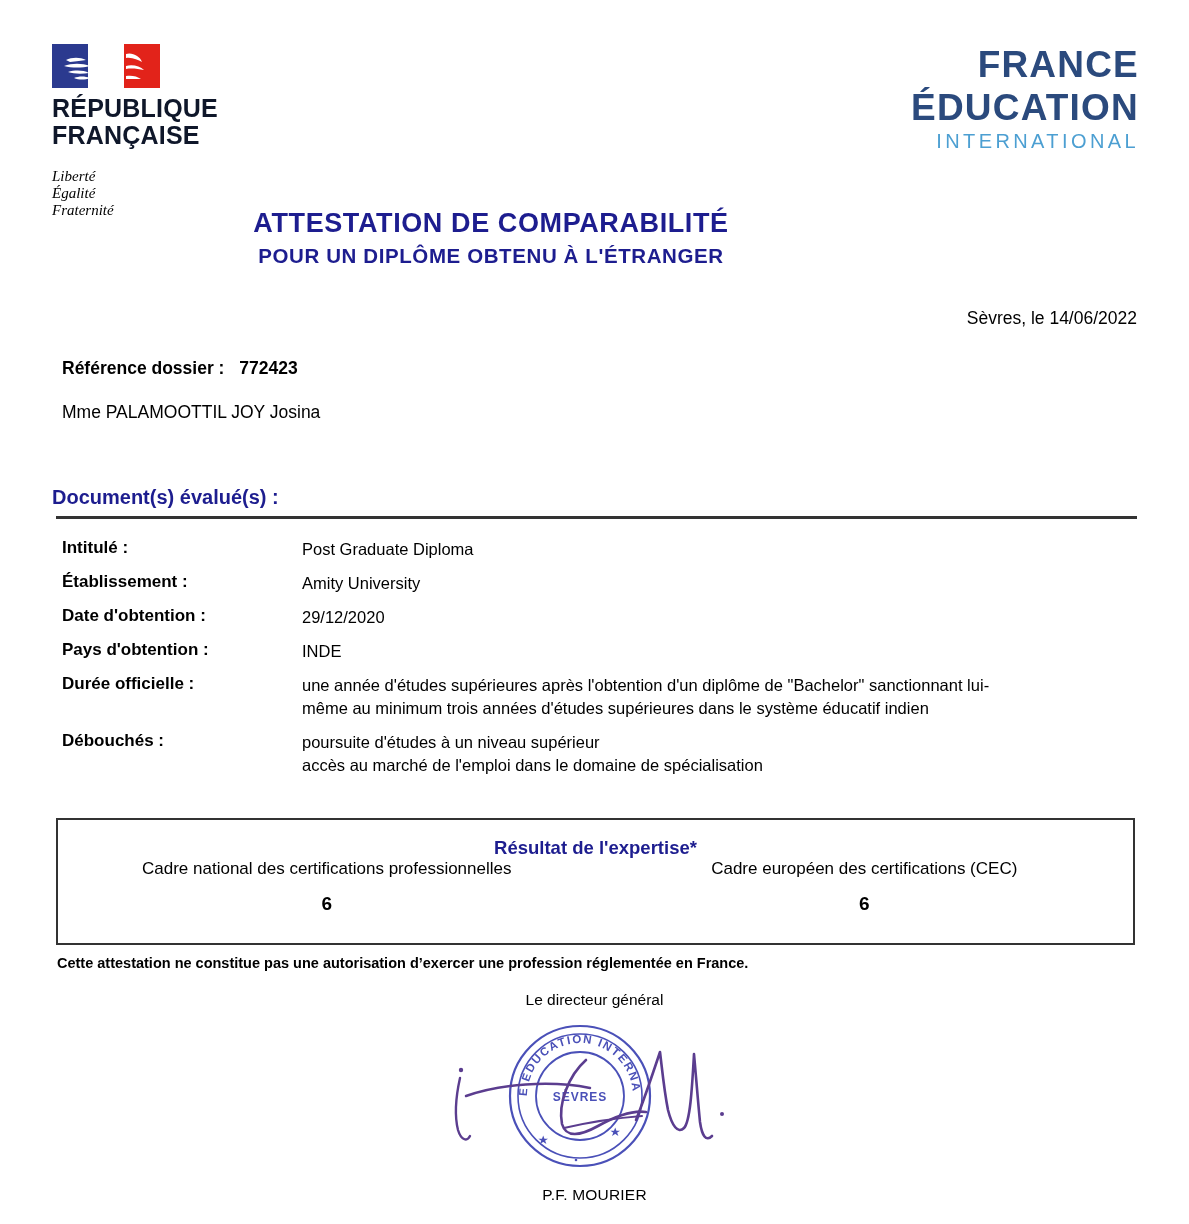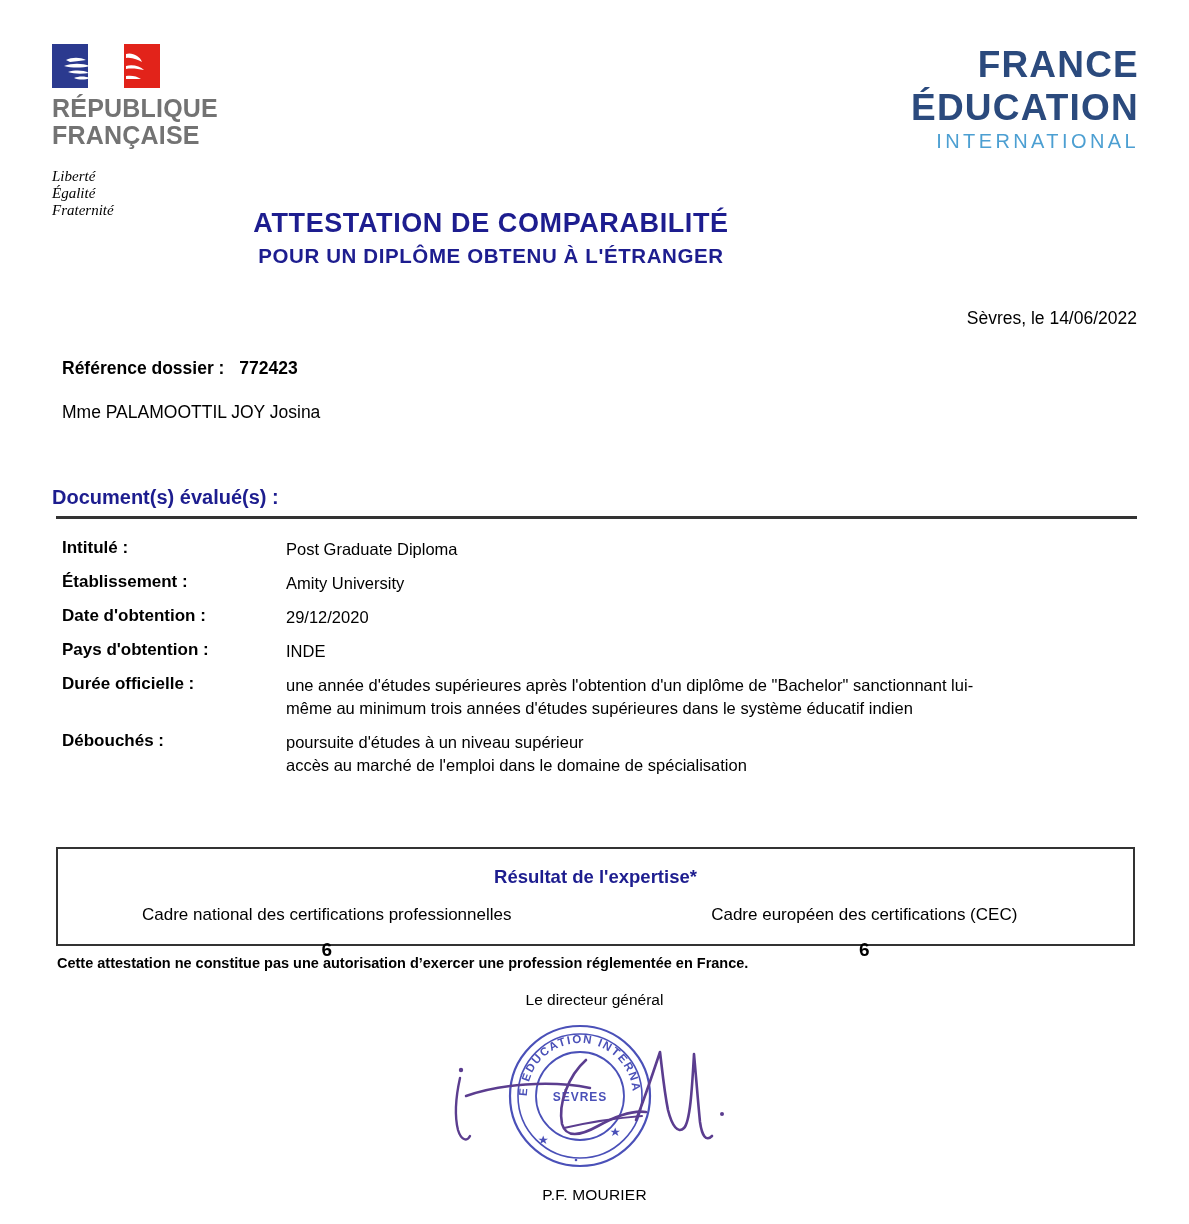--- a/index.html
+++ b/index.html
@@ -35,21 +35,21 @@
   .flag-logo {
     width: 108px;
     height: 44px;
     display: block;
   }
   .rf-line {
     font-weight: bold;
     font-size: 25px;
     line-height: 25px;
     letter-spacing: 0.2px;
-    color: #737373;
+    color: #0f172a;
     margin-top: 8px;
   }
   .rf-line.second { margin-top: 2px; }
   .devise {
     margin-top: 20px;
     font-family: "Liberation Serif", serif;
     font-style: italic;
     font-size: 15px;
     line-height: 17px;
     color: #000000;
@@ -148,54 +148,55 @@
   .details {
     position: absolute;
     top: 538px;
     left: 62px;
     width: 1080px;
   }
   .detail-row {
     display: flex;
     align-items: flex-start;
     margin-bottom: 11px;
+    gap: 16px;
   }
   .detail-label {
     flex: 0 0 224px;
     font-size: 17px;
     font-weight: bold;
     white-space: nowrap;
   }
   .detail-value {
     flex: 1 1 auto;
     font-size: 16.5px;
     line-height: 23px;
   }
   .detail-value .vline { display: block; }
 
   
   .result-box {
     position: absolute;
     left: 56px;
-    top: 847px;
+    top: 818px;
     width: 1079px;
-    height: 99px;
+    height: 127px;
     border: 2px solid #333333;
     box-sizing: border-box;
   }
   .result-title {
     text-align: center;
     font-size: 18.5px;
     font-weight: bold;
     color: #1d1d8f;
     margin-top: 17px;
   }
   .result-cols {
     display: flex;
-    margin-top: 17px;
+    margin-top: 0;
   }
   .result-col {
     flex: 1 1 50%;
     text-align: center;
   }
   .result-col-label {
     font-size: 17px;
   }
   .result-col-value {
     font-size: 19px;

